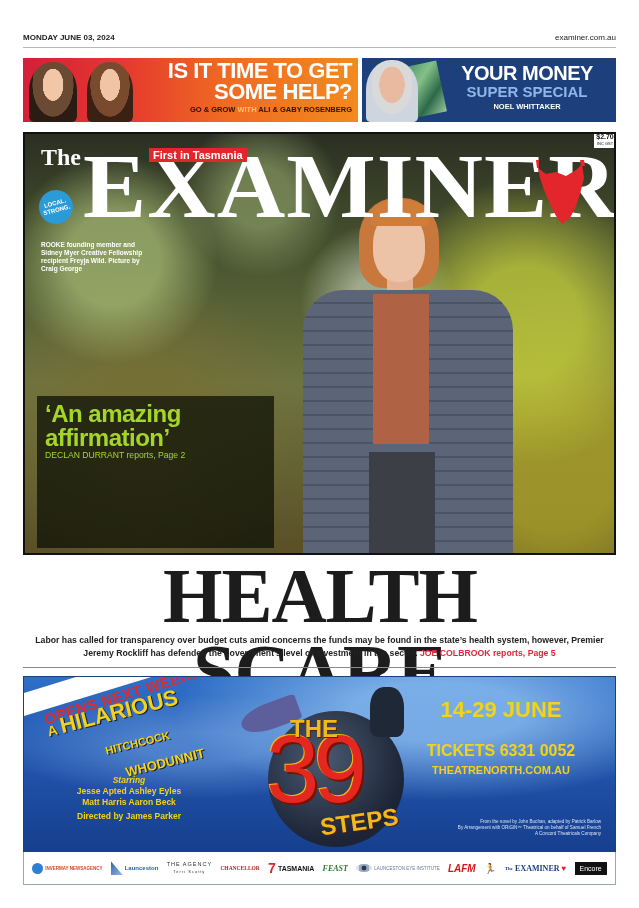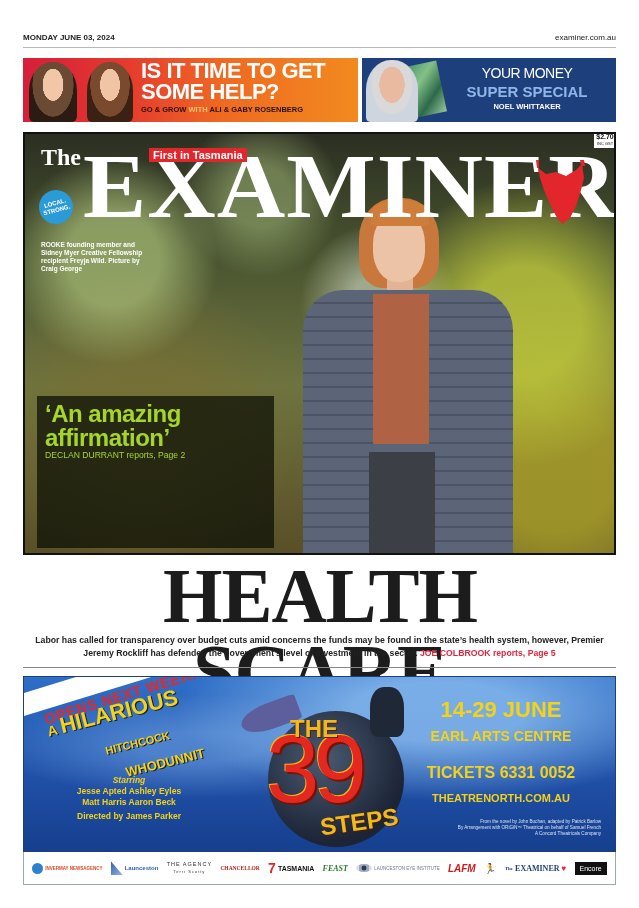--- a/index.html
+++ b/index.html
@@ -10,28 +10,28 @@
   .dateline .site { font-weight: normal; font-size: 8px; }
   .rule-top { position: absolute; left: 23px; top: 47px; width: 593px; height: 1px; background: #b8b8b8; }
 
   
   .promo { position: absolute; top: 58px; height: 64px; overflow: hidden; }
   .promo-left { left: 23px; width: 335px; background: linear-gradient(90deg, #d61e3a 0%, #e5392e 30%, #ef6a22 60%, #f28a1f 100%); }
   .promo-right { left: 362px; width: 254px; background: #1d3f7c; }
   .face { position: absolute; bottom: 0; border-radius: 48% 48% 10% 10%; }
   .promo-left .face1 { left: 6px; width: 48px; height: 60px; background: radial-gradient(ellipse at 50% 38%, #f1c7a8 0 30%, #6b4a33 31% 60%, #2b1b12 61%); }
   .promo-left .face2 { left: 64px; width: 46px; height: 60px; background: radial-gradient(ellipse at 50% 38%, #f0c4a4 0 30%, #7a4a2e 31% 60%, #3a2114 61%); }
-  .promo-left .text { position: absolute; left: 118px; right: 6px; top: 2px; text-align: left; color: #fff; }
+  .promo-left .text { position: absolute; left: 118px; right: 6px; top: 2px; text-align: right; color: #fff; }
   .promo-left .big { font-family: "Liberation Sans", sans-serif; font-weight: bold; font-size: 22px; line-height: 21px; letter-spacing: -0.5px; }
   .promo-left .sub { font-size: 7.5px; font-weight: bold; margin-top: 3px; color: #2a1200; }
   .promo-left .sub .with { color: #f7c46b; }
   .promo-right .man { position: absolute; left: 4px; bottom: 0; width: 52px; height: 62px; border-radius: 48% 48% 8% 8%; background: radial-gradient(ellipse at 50% 40%, #e9b9a0 0 34%, #d9d9d9 35% 55%, #cfd5de 56%); }
   .promo-right .cash { position: absolute; left: 40px; top: 6px; width: 40px; height: 52px; background: linear-gradient(135deg, #3d8f5c, #8fcf8a 40%, #2f6e44 70%, #a7d7a0); transform: rotate(-12deg); opacity: 0.9; }
   .promo-right .text { position: absolute; left: 80px; right: 4px; top: 4px; text-align: center; color: #fff; }
-  .promo-right .big { font-weight: normal; font-size: 14px; line-height: 22px; letter-spacing: -0.5px; }
+  .promo-right .big { font-weight: bold; font-size: 20px; line-height: 22px; letter-spacing: -0.5px; }
   .promo-right .mid { font-weight: bold; font-size: 15px; line-height: 16px; color: #8fb6e8; }
   .promo-right .sub { font-weight: bold; font-size: 7.5px; margin-top: 2px; }
 
   
   .hero { position: absolute; left: 23px; top: 132px; width: 593px; height: 423px; overflow: hidden; border: 2px solid #111;
     background:
       radial-gradient(circle at 15% 30%, rgba(170,190,120,0.7) 0 8%, transparent 18%),
       radial-gradient(circle at 40% 15%, rgba(150,170,110,0.6) 0 6%, transparent 16%),
       radial-gradient(circle at 85% 45%, rgba(190,200,60,0.8) 0 10%, transparent 26%),
       radial-gradient(circle at 90% 80%, rgba(170,160,40,0.8) 0 10%, transparent 30%),
@@ -89,21 +89,21 @@
   .logo-39 .globe { position: absolute; left: 24px; top: 30px; width: 136px; height: 136px; border-radius: 50%; background: radial-gradient(circle at 40% 35%, #4a5a72, #1c2436 70%); }
   .logo-39 .the { position: absolute; left: 46px; top: 36px; color: #f2b91a; font-weight: bold; font-size: 24px; line-height: 24px; text-shadow: 1px 1px 0 #5a1d00; }
   .logo-39 .num { position: absolute; left: 22px; top: 40px; color: #e4281f; font-weight: normal; font-size: 96px; line-height: 96px; letter-spacing: -6px; text-shadow: 2px 2px 0 #7a1200, -1px -1px 0 #f2b91a; }
   .logo-39 .steps { position: absolute; left: 76px; top: 128px; color: #f2b91a; font-weight: bold; font-size: 24px; line-height: 26px; transform: rotate(-8deg); text-shadow: 1px 1px 0 #5a1d00; }
   .logo-39 .plane { position: absolute; left: -4px; top: 22px; width: 60px; height: 26px; background: #5c5f9c; border-radius: 50% 10% 10% 50%; transform: rotate(-20deg); }
   .logo-39 .runner { position: absolute; left: 126px; top: 6px; width: 34px; height: 50px; background: #1f2836; border-radius: 40% 40% 20% 20%; }
   .show-info { position: absolute; right: 14px; top: 20px; width: 200px; text-align: center; color: #f2d21a; font-weight: bold; }
   .show-info .dates { font-size: 22px; line-height: 26px; }
   .show-info .venue { font-size: 14px; line-height: 18px; margin-top: 4px; }
   .show-info .tickets { font-size: 16px; line-height: 20px; margin-top: 18px; }
-  .show-info .web { font-size: 11px; line-height: 15px; margin-top: 8px; }
+  .show-info .web { font-size: 11px; line-height: 15px; margin-top: 2px; }
   .credits { position: absolute; right: 14px; top: 142px; width: 210px; text-align: right; color: #d8e2f4; font-size: 4.6px; line-height: 6px; }
 
   
   .sponsors { position: absolute; left: 23px; top: 852px; width: 593px; height: 33px; border: 1px solid #9aa; border-top: none; background: #fff; display: flex; align-items: center; justify-content: space-around; padding: 0 4px; }
   .sp { font-size: 6px; font-weight: bold; color: #333; display: flex; align-items: center; gap: 2px; white-space: nowrap; }
   .sp .dot { display: inline-block; width: 11px; height: 11px; border-radius: 50%; background: #2d7fd0; }
   .sp.invermay { color: #d42; font-size: 4.5px; line-height: 5px; }
   .sp.bcg { color: #2d5ea8; }
   .sp.bcg .tri { display: inline-block; width: 12px; height: 14px; background: linear-gradient(135deg, #2d5ea8, #9ab7e4); clip-path: polygon(0 0, 100% 100%, 0 100%); }
   .sp.agency { font-weight: normal; letter-spacing: 1px; font-size: 5.5px; text-align: center; line-height: 7px; }
@@ -196,21 +196,20 @@
   <div class="logo-39">
     <div class="globe"></div>
     <div class="plane"></div>
     <div class="runner"></div>
     <div class="num">39</div>
     <div class="the">THE</div>
     <div class="steps">STEPS</div>
   </div>
   <div class="show-info">
     <div class="dates">14-29 JUNE</div>
-    <div class="venue">EARL ARTS CENTRE</div>
     <div class="tickets">TICKETS 6331 0052</div>
     <div class="web">THEATRENORTH.COM.AU</div>
   </div>
   <div class="credits">
     <div>From the novel by John Buchan, adapted by Patrick Barlow</div>
     <div>By Arrangement with ORiGiN™ Theatrical on behalf of Samuel French</div>
     <div>A Concord Theatricals Company</div>
   </div>
 </div>
 

